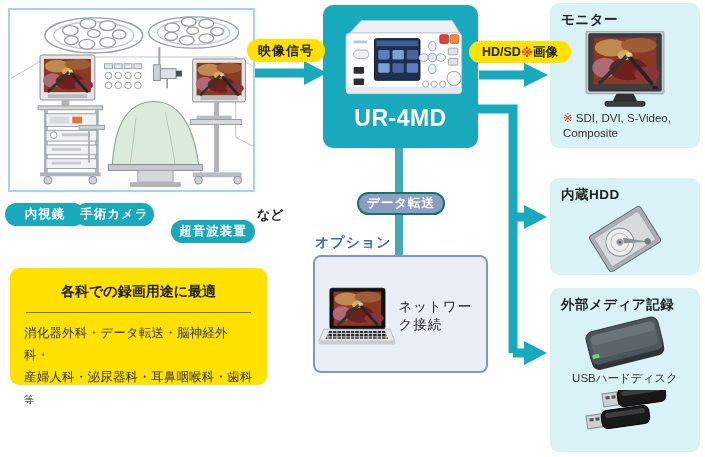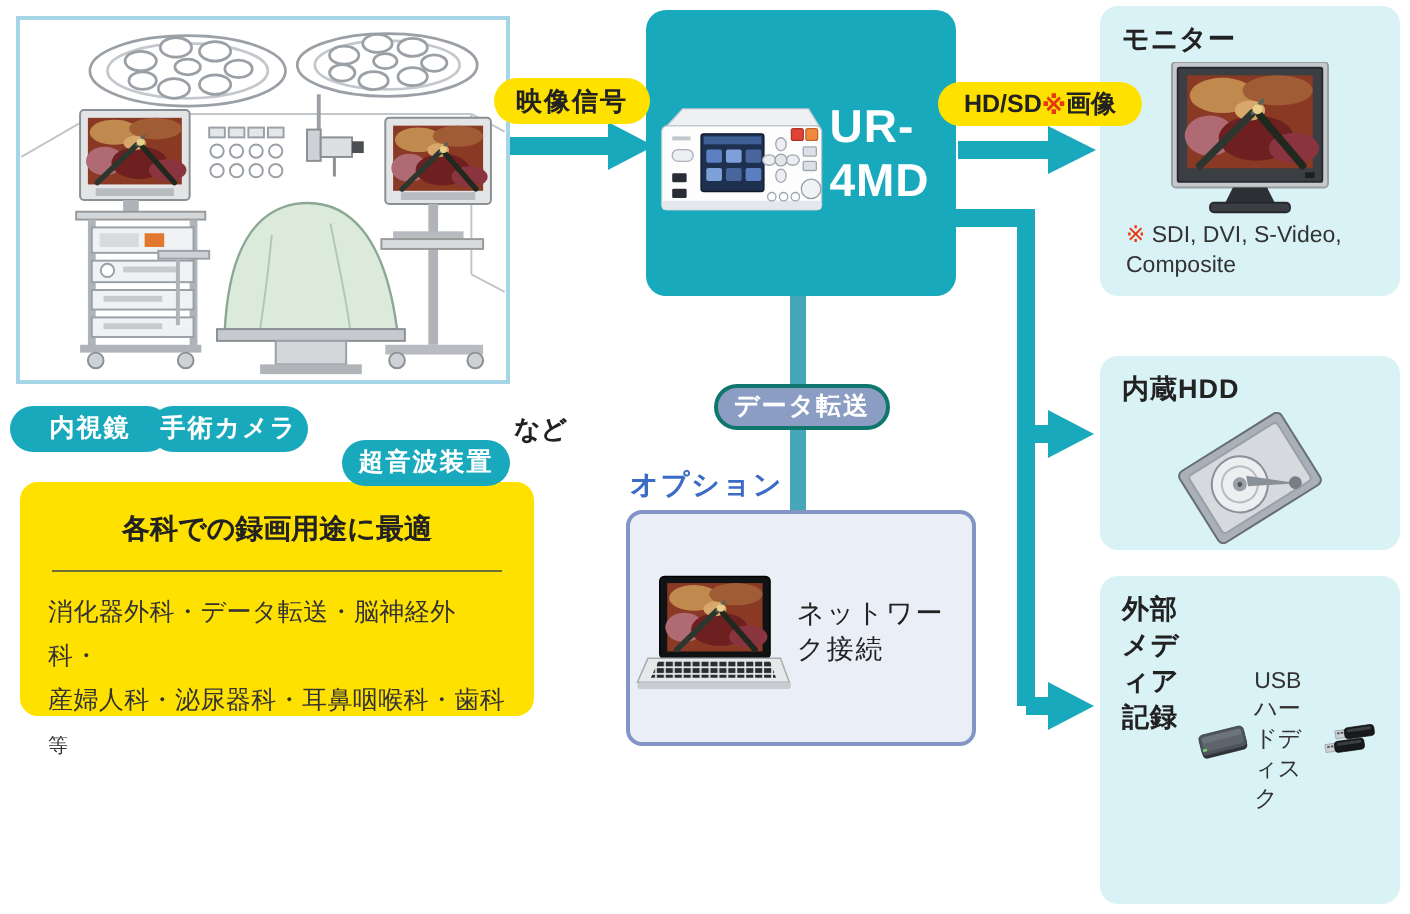--- a/index.html
+++ b/index.html
@@ -15,31 +15,31 @@
     border:2px solid var(--or-border,#a5d6e8);z-index:2;}
   .or-panel svg{display:block;width:100%;height:100%;}
 
   
   .src-pill{position:absolute;height:23px;background:var(--teal,#18a9bd);color:#fff;
     border-radius:12px;font-size:12.5px;font-weight:bold;display:flex;align-items:center;
     justify-content:center;z-index:3;letter-spacing:1px;}
   .etc{position:absolute;left:257px;top:206px;font-size:13px;font-weight:bold;color:#222;z-index:3;}
 
   
-  .yellow-box{position:absolute;left:10px;top:241px;width:257px;height:117px;
+  .yellow-box{position:absolute;left:10px;top:268px;width:257px;height:117px;
     background:var(--yellow,#ffe100);border-radius:9px;z-index:2;padding:15px 14px 0 14px;}
   .yellow-box .yb-title{text-align:center;font-size:14px;font-weight:bold;color:#222;}
   .yellow-box .yb-divider{border-top:1px solid #6f6f2f;margin:11px 2px 10px 2px;height:0;}
   .yellow-box .yb-line{font-size:12.5px;line-height:1.75;color:#333;letter-spacing:0.2px;}
   .yellow-box .yb-suffix{font-size:10px;}
 
   
   .recorder-box{position:absolute;left:323px;top:5px;width:155px;height:143px;
     background:var(--teal,#18a9bd);border-radius:10px;z-index:2;display:flex;
-    align-items:center;}
+    flex-direction:column;align-items:center;}
   .recorder-box svg{display:block;width:134px;height:90px;margin-top:9px;}
   .recorder-label{color:#fff;font-size:23px;font-weight:bold;letter-spacing:0.5px;margin-top:1px;}
 
   
   .flow-pill{position:absolute;display:flex;align-items:center;justify-content:center;
     font-weight:bold;z-index:4;border-radius:12px;}
   .pill-yellow{background:var(--yellow,#ffe100);color:#222;}
   .pill-video{left:247px;top:39px;width:78px;height:23px;font-size:13px;letter-spacing:1px;}
   .pill-hdsd{left:469px;top:41px;width:102px;height:22px;font-size:12.5px;}
   .pill-record{left:471px;top:154px;width:74px;height:22px;font-size:13px;letter-spacing:4px;}
@@ -58,21 +58,21 @@
 
   
   .rt-panel{position:absolute;left:550px;width:150px;background:var(--panel-blue,#d9f2f6);
     border-radius:9px;z-index:2;padding:8px 11px;}
   .rt-title{font-size:13.5px;font-weight:bold;color:#222;letter-spacing:0.5px;}
   .panel-monitor{top:3px;height:145px;}
   .panel-monitor svg{display:block;width:86px;height:78px;margin:2px auto 0 auto;}
   .mon-note{font-size:11.5px;line-height:1.3;color:#333;margin-top:2px;padding-left:2px;}
   .panel-hdd{top:178px;height:97px;}
   .panel-hdd svg{display:block;width:84px;height:66px;margin:2px auto 0 auto;}
-  .panel-ext{top:288px;height:164px;display:flex;align-items:center;}
+  .panel-ext{top:288px;height:164px;display:flex;flex-direction:column;align-items:center;}
   .panel-ext .rt-title{align-self:flex-start;}
   .panel-ext svg{display:block;}
   .ext-usbhdd{width:100px;height:54px;margin-top:2px;}
   .ext-flash{width:94px;height:50px;margin-top:4px;}
   .ext-label{font-size:11.5px;color:#333;margin-top:1px;}
 </style>
 </head>
 <body>
 
 <div class="stage">

